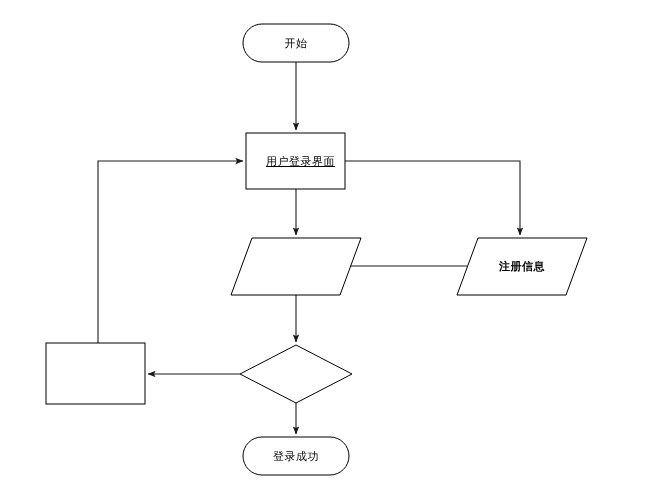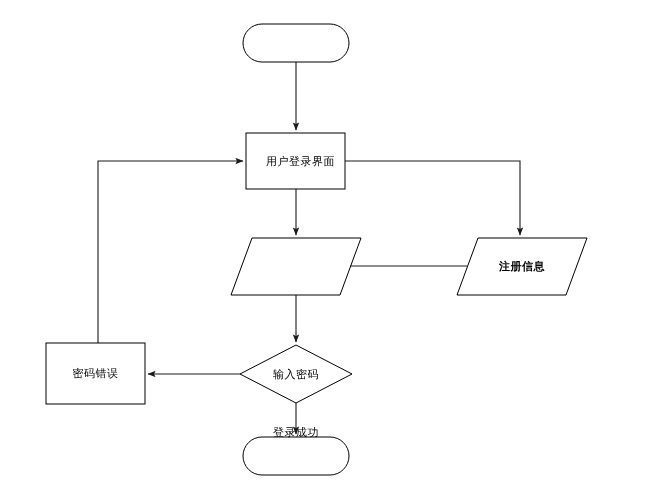--- a/index.html
+++ b/index.html
@@ -91,25 +91,24 @@
       <polygon class="node-shape" points="478,238 587,238 566,295 457,295"></polygon>
 
       <polygon class="node-shape" points="296,345 352,374 296,403 240,374"></polygon>
 
       <rect class="node-shape" x="46" y="343" width="99" height="61"></rect>
 
       <rect class="node-shape" x="243" y="437" width="106" height="38" rx="19" ry="19"></rect>
     </g>
   </svg>
 
+  <div class="node-label" style="left:243px; top:24px; width:106px; height:38px;">开始</div>
 
-  <div class="node-label" style="left:246px; top:133px; width:109px; height:56px;">用户登录界面</div>
+  <div class="node-label" style="left:246px; top:133px; width:109px; height:56px;text-decoration:underline;">用户登录界面</div>
 
 
   <div class="node-label" style="left:472px; top:240px; width:100px; height:52px;font-weight:bold;">注册信息</div>
 
-  <div class="node-label" style="left:246px; top:345px; width:100px; height:58px;">输入密码</div>
 
-  <div class="node-label" style="left:46px; top:343px; width:99px; height:61px;">密码错误</div>
 
-  <div class="node-label" style="left:243px; top:413px; width:106px; height:38px;">登录成功</div>
+  <div class="node-label" style="left:243px; top:437px; width:106px; height:38px;">登录成功</div>
 
 </div>
 
 </body></html>

